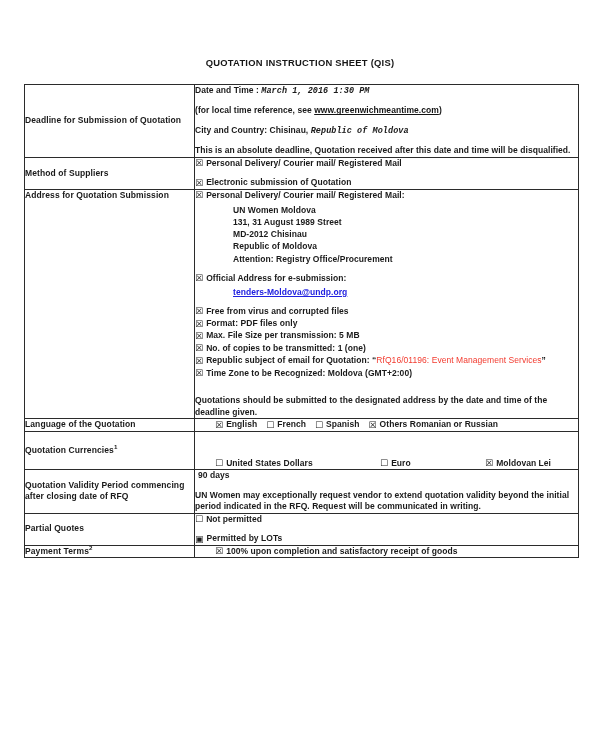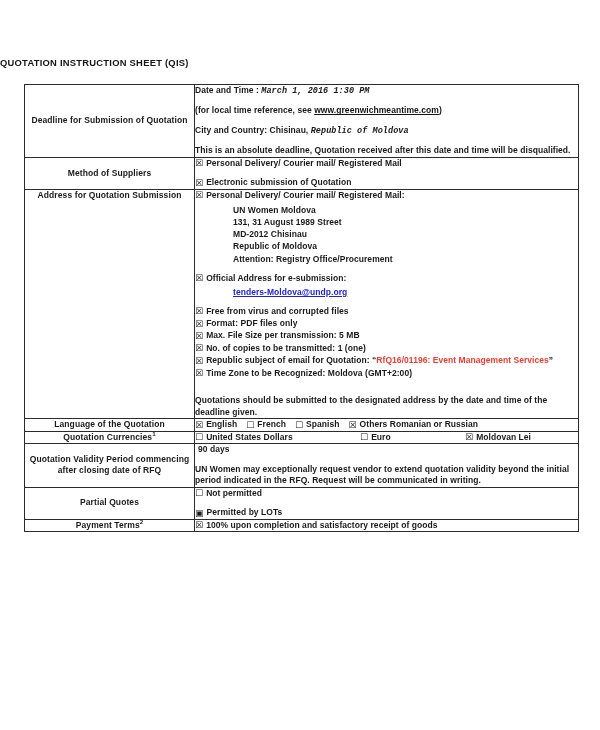--- a/index.html
+++ b/index.html
@@ -19,20 +19,21 @@
     width: 600px;
     height: 730px;
     box-sizing: border-box;
     background: #ffffff;
   }
   .doc-title {
     position: absolute;
     top: 57px;
     left: 0;
     width: 600px;
+    text-align: center;
     font-size: 9.4px;
     font-weight: bold;
     letter-spacing: 0.25px;
     color: #161616;
   }
   table.qis {
     position: absolute;
     top: 84px;
     left: 24px;
     width: 554px;
@@ -56,47 +57,46 @@
   .col-left { width: 170px; }
   .col-right { width: 384px; }
 
   .lbl {
     font-size: 8.5px;
     font-weight: bold;
     color: #1a1a1a;
     padding: 8px 6px 8px 9px;
     letter-spacing: 0.1px;
     line-height: 1.32;
-    text-align: center;
   }
   .lbl.mid { vertical-align: middle; }
   .body-cell {
     font-size: 8.5px;
     color: #1a1a1a;
     padding: 7px 8px 7px 9px;
     line-height: 1.35;
     letter-spacing: 0.05px;
   }
-  .body-cell.mid { vertical-align: middle; }
+  .body-cell.mid { vertical-align: middle; padding-left: 20px; }
   .p { margin: 0 0 8px 0; font-weight: bold; }
   .p:last-child { margin-bottom: 0; }
   .p.tight { margin-bottom: 3px; }
   .ital { font-style: italic; font-weight: bold; font-family: Liberation Mono, monospace; }
   .link-bk {
     color: #141414;
     font-weight: bold;
     text-decoration: underline;
   }
   .link-blue {
     color: #2020E0;
     font-weight: bold;
     text-decoration: underline;
     padding-left: 24px;
   }
-  .red { color: #F23A2E; font-weight: bold; }
+  .red { color: #F23A2E; font-weight: normal; }
   .addr-block {
     margin: 2px 0 8px 0;
     padding-left: 20px;
     font-weight: bold;
     line-height: 1.42;
   }
   .addr-block div { white-space: nowrap; padding-left: 18px; }
   .email-line { padding-left: 14px; margin: 0 0 7px 0; }
   .cb {
     display: inline-block;
@@ -106,21 +106,21 @@
     margin-right: 3px;
     vertical-align: -0.5px;
     font-weight: normal;
   }
   .cb.on::before { content: "\2612"; }
   .cb.off::before { content: "\2610"; }
   .cb.filled::before { content: "\25A3"; }
   .list .p { margin-bottom: 1px; }
   .inline-opts { font-weight: bold; }
   .inline-opts .opt { display: inline-block; margin-right: 9px; white-space: nowrap; }
-  .curr-row { font-weight: bold; display: flex; }
+  .curr-row { font-weight: bold; display: flex; margin-top: 26px; }
   .curr-row .opt-a { width: 165px; }
   .curr-row .opt-b { width: 105px; }
   sup { font-size: 6.2px; vertical-align: super; line-height: 0; }
 </style>
 </head>
 <body>
 
 <div class="page">
 
   <div class="doc-title">QUOTATION INSTRUCTION SHEET (QIS)</div>

